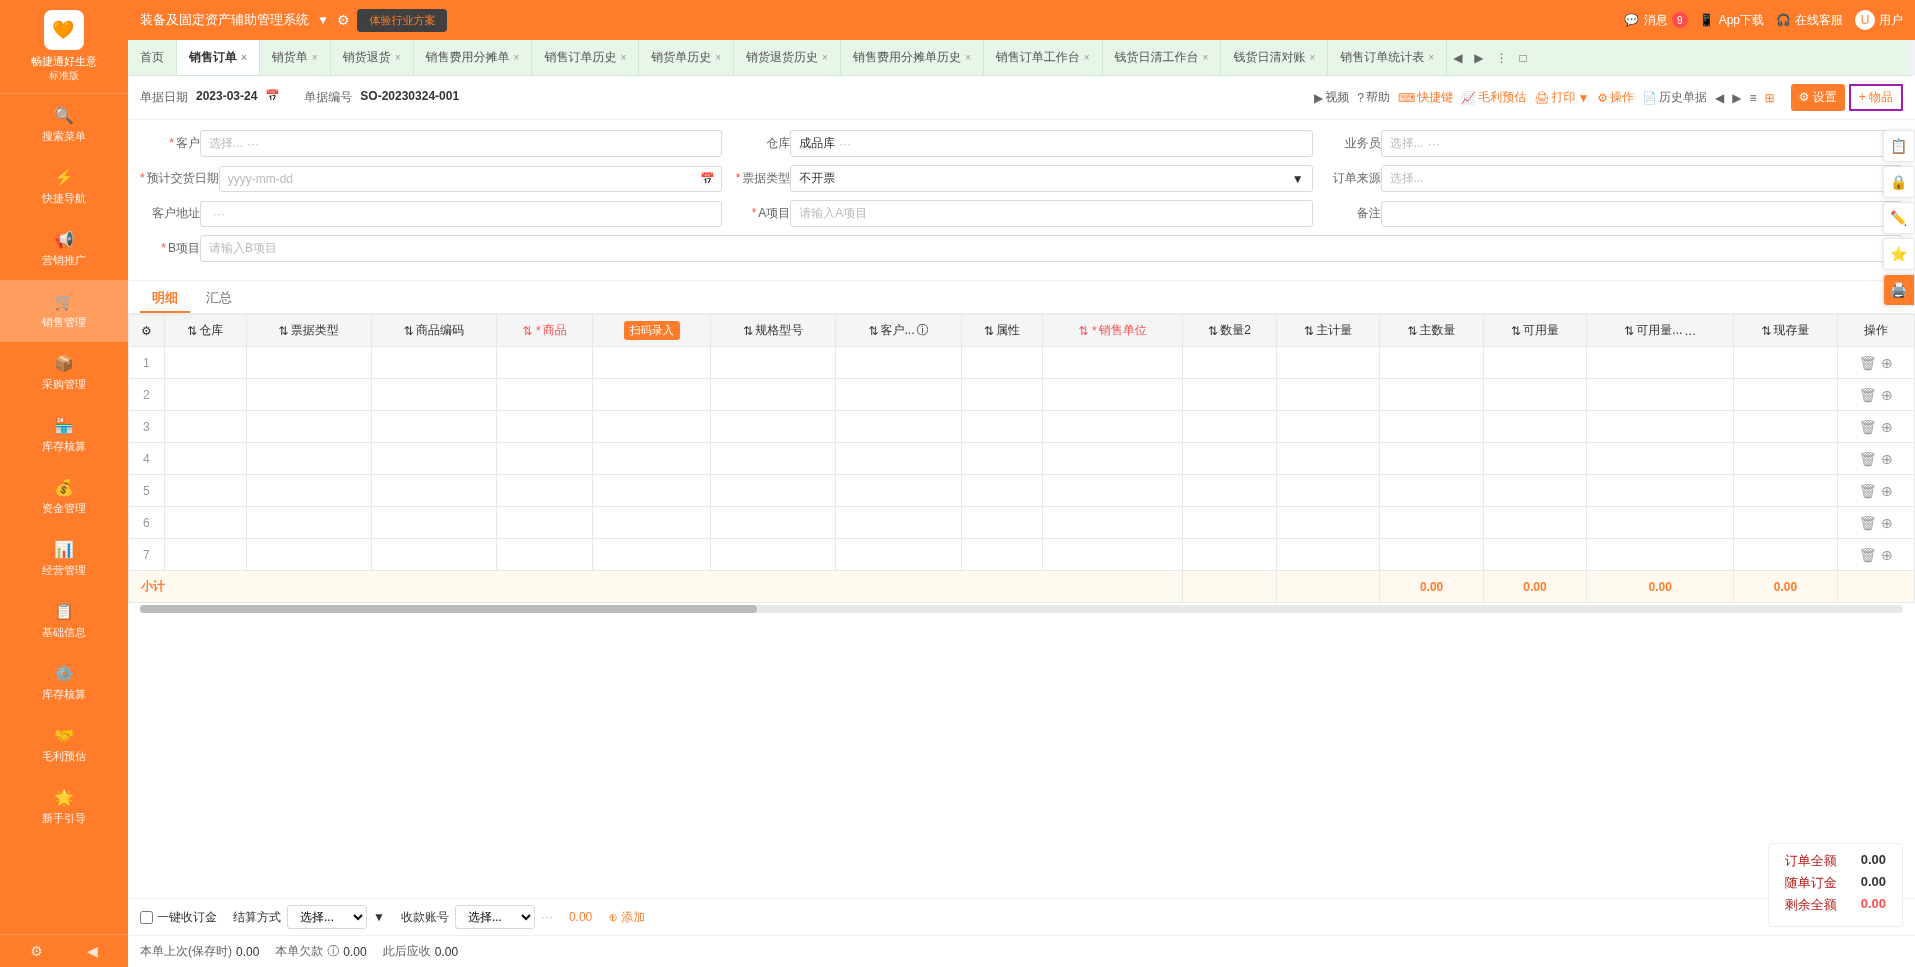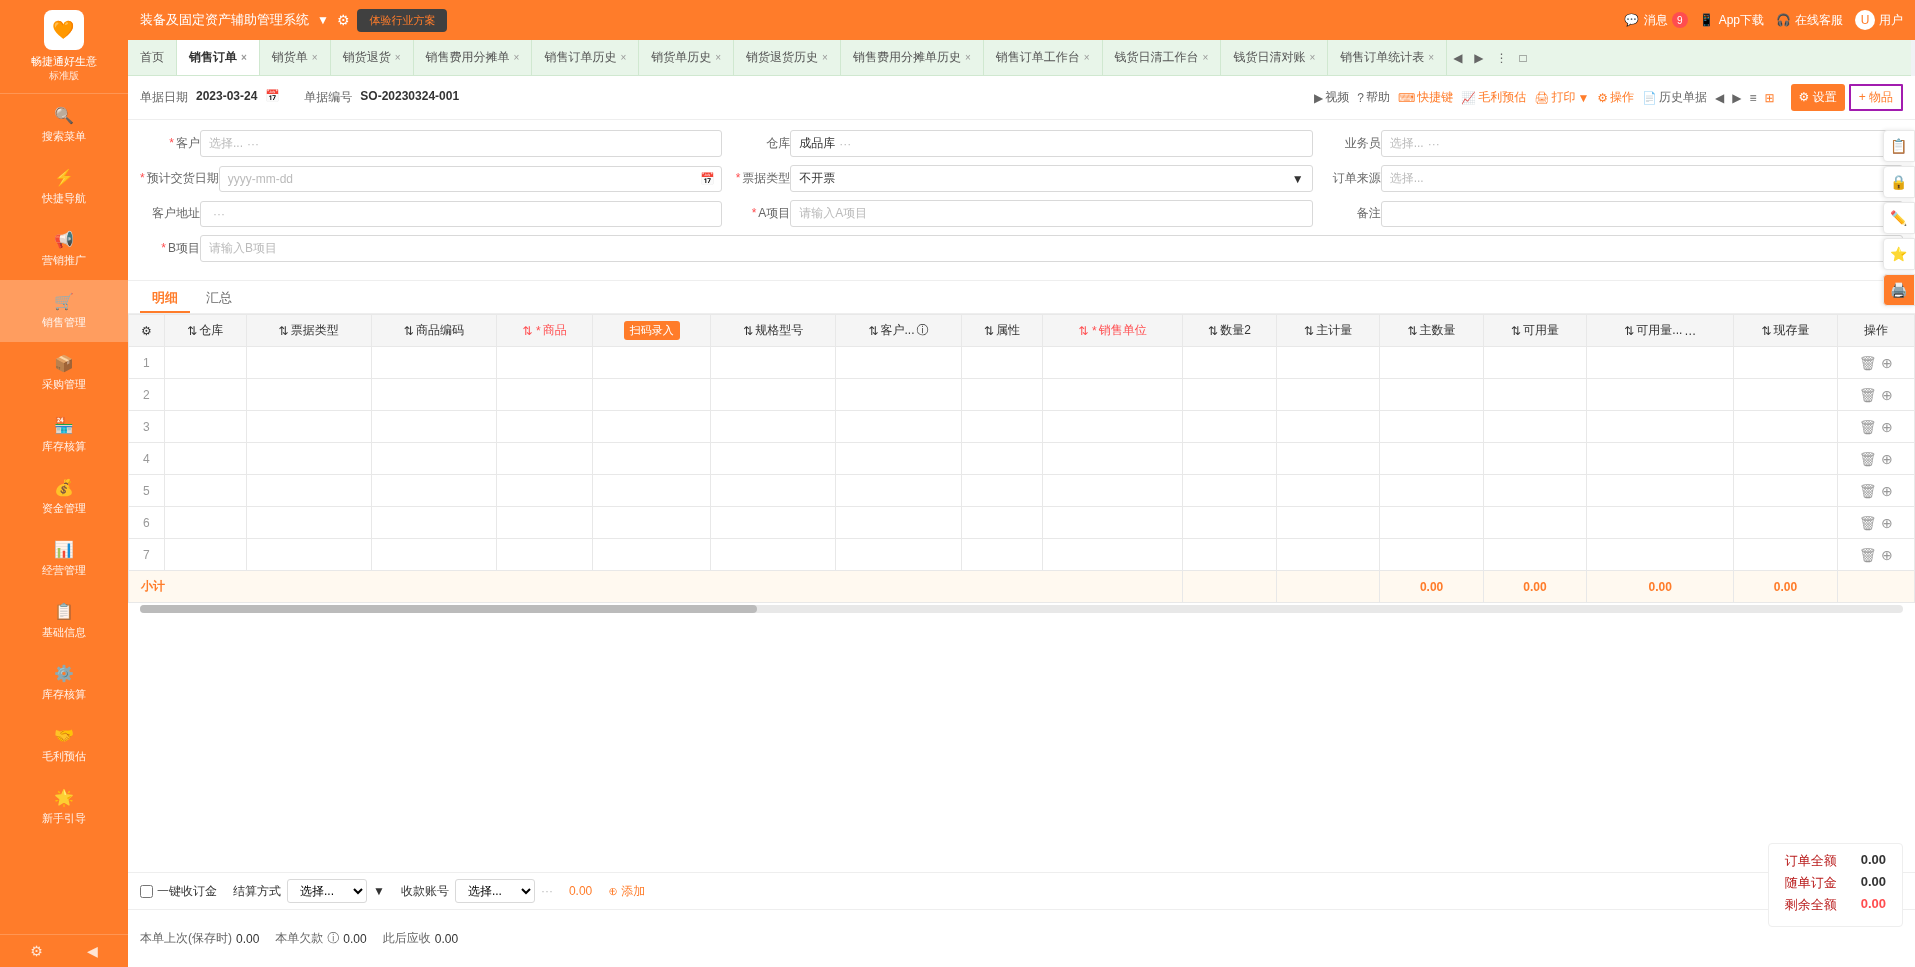--- a/index.html
+++ b/index.html
@@ -166,21 +166,21 @@
       background: #fff; border: 1px solid #eee; padding: 8px 16px;
       border-radius: 4px; font-size: 13px;
     }
     .summary-row { display: flex; justify-content: space-between; gap: 24px; margin-bottom: 4px; }
     .summary-label { color: #b91c1c; font-family: Liberation Mono, monospace; }
     .summary-value { color: #333; font-weight: bold; }
     .summary-value.highlight { color: #ff4d4f; }
 
     
     .footer-bar {
-      border-top: 1px solid #eee; background: #fff; padding: 20px 12px;
+      border-top: 1px solid #eee; background: #fff; padding: 7px 12px;
       display: flex; align-items: center; gap: 16px;
     }
     .footer-stat { color: #666; display: flex; align-items: center; gap: 4px; }
     .footer-stat-value { color: #333; }
     .footer-right { margin-left: auto; display: flex; align-items: center; gap: 8px; }
     .btn-discard {
       border: 1px solid #d9d9d9; background: #fff; color: #666;
       border-radius: 4px; padding: 5px 16px; cursor: pointer; font-size: 13px;
     }
     .btn-save {

